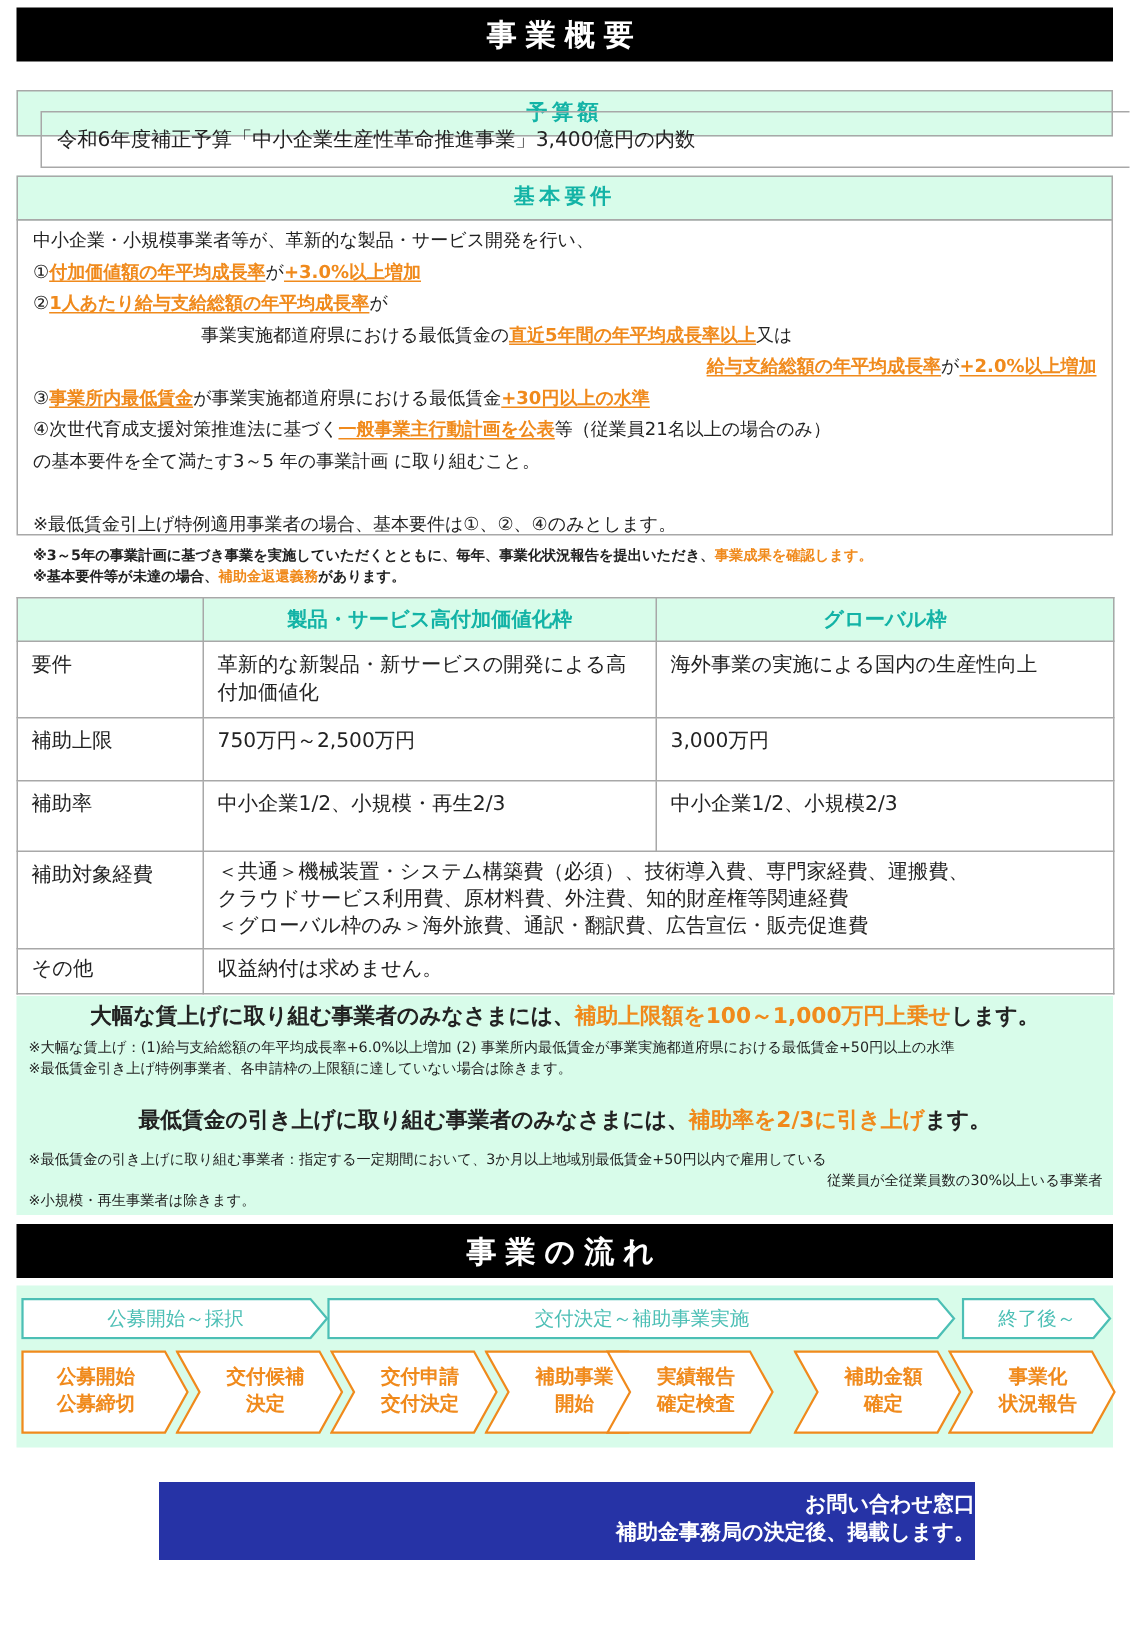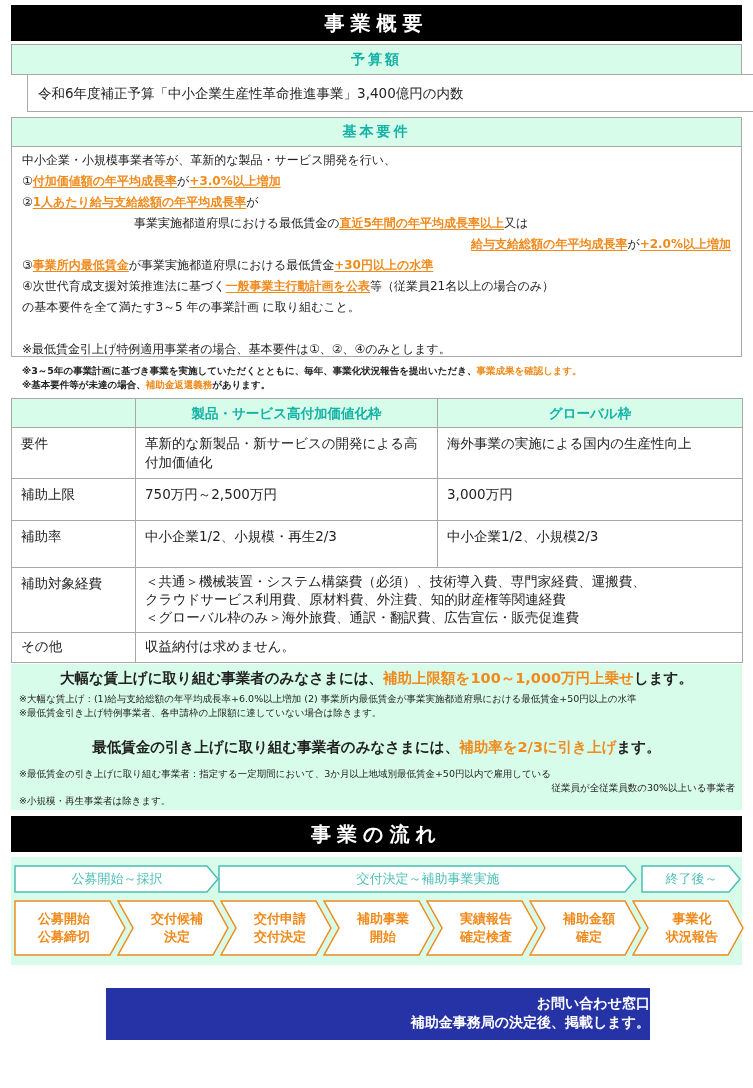--- a/index.html
+++ b/index.html
@@ -28,21 +28,21 @@
   .phase svg { position: absolute; left: 0; top: 0; }
   .phase .lbl { position: absolute; left: 0; top: 0; width: 100%; height: 100%; display: flex; align-items: center; justify-content: center; color: #4cbfb5; font-size: 13px; }
 </style>
 </head>
 <body>
 
 <div class="abs teal-bar" style="left:11px; top:5px; width:731px; height:36px; font-size:20px; line-height:36px;">
   <span>事業概要</span>
 </div>
 
-<div class="abs mint bordered sec-head" style="left:11px; top:44px; width:731px; height:31px; line-height:28px;">
+<div class="abs mint bordered sec-head" style="left:11px; top:60px; width:731px; height:31px; line-height:28px;">
   <span>予算額</span>
 </div>
 <div class="abs bordered" style="left:11px; top:74px; width:731px; height:38px; padding:8px 10px; font-size:13.5px; line-height:20px;margin-left:16px;">
   <span>令和6年度補正予算「中小企業生産性革命推進事業」</span><span>3,400</span><span>億円の内数</span>
 </div>
 
 <div class="abs mint bordered sec-head" style="left:11px; top:117px; width:731px; height:30px; line-height:27px;">
   <span>基本要件</span>
 </div>
 <div class="abs bordered txt14" style="left:11px; top:146px; width:731px; height:211px; padding:3px 10px;">
@@ -200,21 +200,21 @@
   <svg width="112" height="56">
       <polygon points="1,1 96,1 111,28 96,55 1,55 16,28" fill="#fff" stroke="#f08a1c" stroke-width="1.5"></polygon>
     </svg>
   <div class="lbl">
       <div>
         <div>補助事業</div>
         <div>開始</div>
       </div>
     </div>
 </div>
-<div class="step" style="left:426px; width:112px;">
+<div class="step" style="left:404px; width:112px;">
   <svg width="112" height="56">
       <polygon points="1,1 96,1 111,28 96,55 1,55 16,28" fill="#fff" stroke="#f08a1c" stroke-width="1.5"></polygon>
     </svg>
   <div class="lbl">
       <div>
         <div>実績報告</div>
         <div>確定検査</div>
       </div>
     </div>
 </div>

